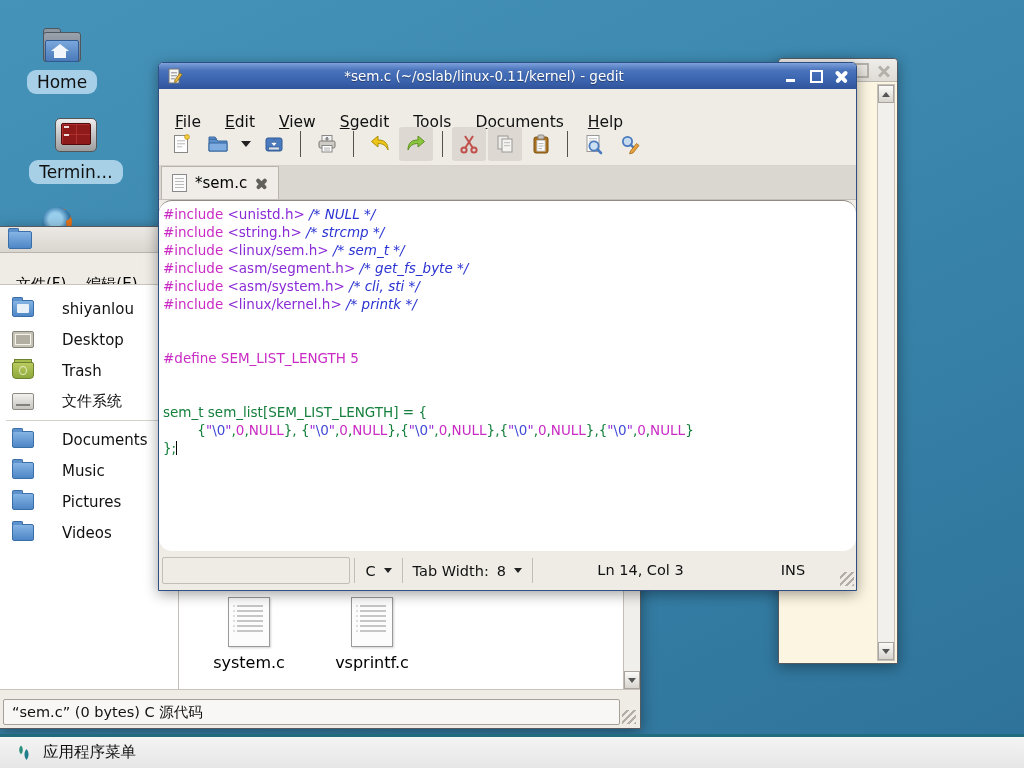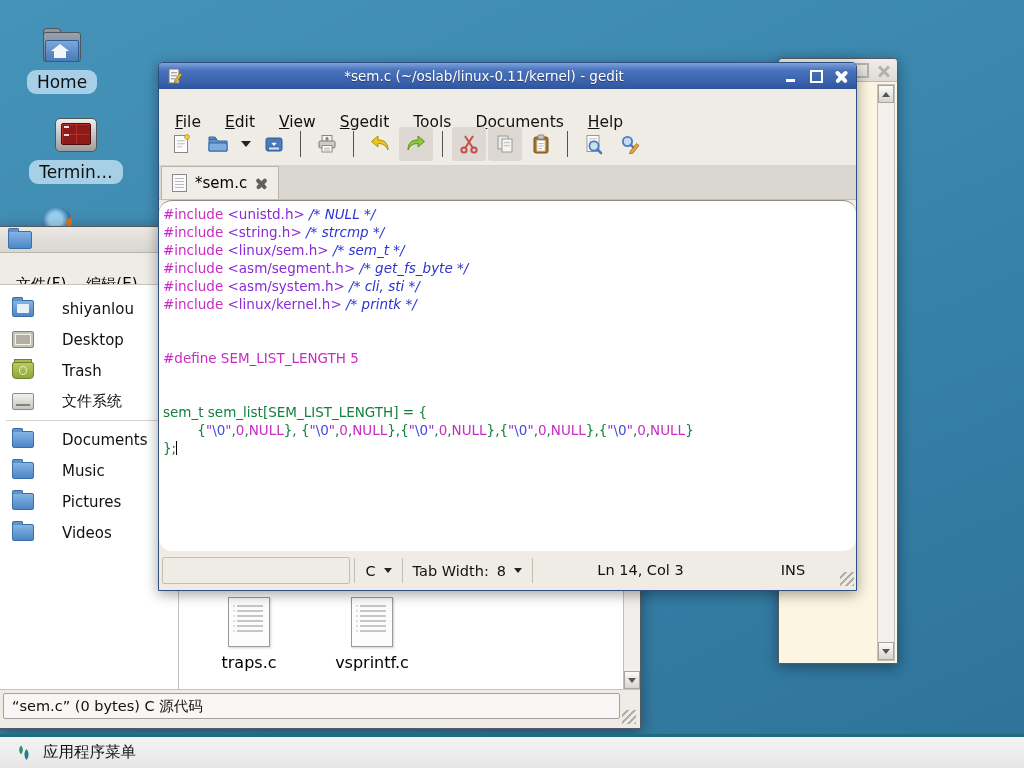--- a/index.html
+++ b/index.html
@@ -66,21 +66,21 @@
   .doc-icon::after{content:'';position:absolute;left:8px;right:6px;top:7px;height:28px;
     background:repeating-linear-gradient(#C6C6C6 0 2px,transparent 2px 5px);}
   .doc-icon::before{content:'';position:absolute;left:4px;top:7px;width:2px;height:28px;
     background:repeating-linear-gradient(#DDD 0 2px,transparent 2px 5px);}
   .file-label{margin-top:6px;font-size:16px;color:#000;}
   .fm-scroll{position:absolute;right:0;top:0;bottom:0;width:16px;background:#F1EFEC;border-left:1px solid #C3BFB8;}
   .scroll-btn{position:absolute;left:0;right:0;height:16px;background:linear-gradient(#FBFAF8,#D8D5CF);
     border:1px solid #A9A59E;display:flex;align-items:center;justify-content:center;}
   .arr-up{width:0;height:0;border-left:4px solid transparent;border-right:4px solid transparent;border-bottom:5px solid #555;}
   .arr-dn{width:0;height:0;border-left:4px solid transparent;border-right:4px solid transparent;border-top:5px solid #555;}
-  .fm-status{height:32px;border-top:1px solid #C8C4BC;display:flex;align-items:flex-start;padding:3px;background:#EFECE6;}
+  .fm-status{height:32px;border-top:1px solid #C8C4BC;display:flex;align-items:flex-end;padding:3px;background:#EFECE6;}
   .fm-status-field{flex:1;height:24px;background:#F8F7F5;border:1px solid #A5A19A;border-radius:2px;
     display:flex;align-items:center;padding-left:8px;font-size:14.5px;color:#111;}
   .grip{width:14px;height:14px;align-self:flex-end;margin:0 1px 1px 2px;
     background:repeating-linear-gradient(135deg,transparent 0 3px,#B3AFA8 3px 5px);}
 
   
   #creamwin{left:778px;top:58px;width:118px;height:604px;z-index:3;border-radius:4px 4px 0 0;}
   .cream-title{height:22px;background:linear-gradient(#EFEDE9,#DFDCD6);border-bottom:1px solid #BDB9B2;
     display:flex;align-items:center;justify-content:flex-end;gap:9px;padding-right:8px;border-radius:4px 4px 0 0;}
   .ghost-btn{width:11px;height:11px;position:relative;}
@@ -209,21 +209,21 @@
       <div class="fm-scroll">
         <div class="scroll-btn" style="top:0;">
             <div class="arr-up"></div>
           </div>
         <div class="scroll-btn" style="bottom:0;">
             <div class="arr-dn"></div>
           </div>
       </div>
     <div class="file-item" style="left: 22px; top: 312px;">
           <div class="doc-icon"></div>
-          <div class="file-label">traps.c</div>
+          <div class="file-label">system.c</div>
         </div>
         <div class="file-item" style="left: 145px; top: 312px;">
           <div class="doc-icon"></div>
           <div class="file-label">vsprintf.c</div>
         </div>
       </div>
   </div>
   <div class="fm-status">
     <div class="fm-status-field">“sem.c” (0 bytes) C 源代码</div>
     <div class="grip"></div>

